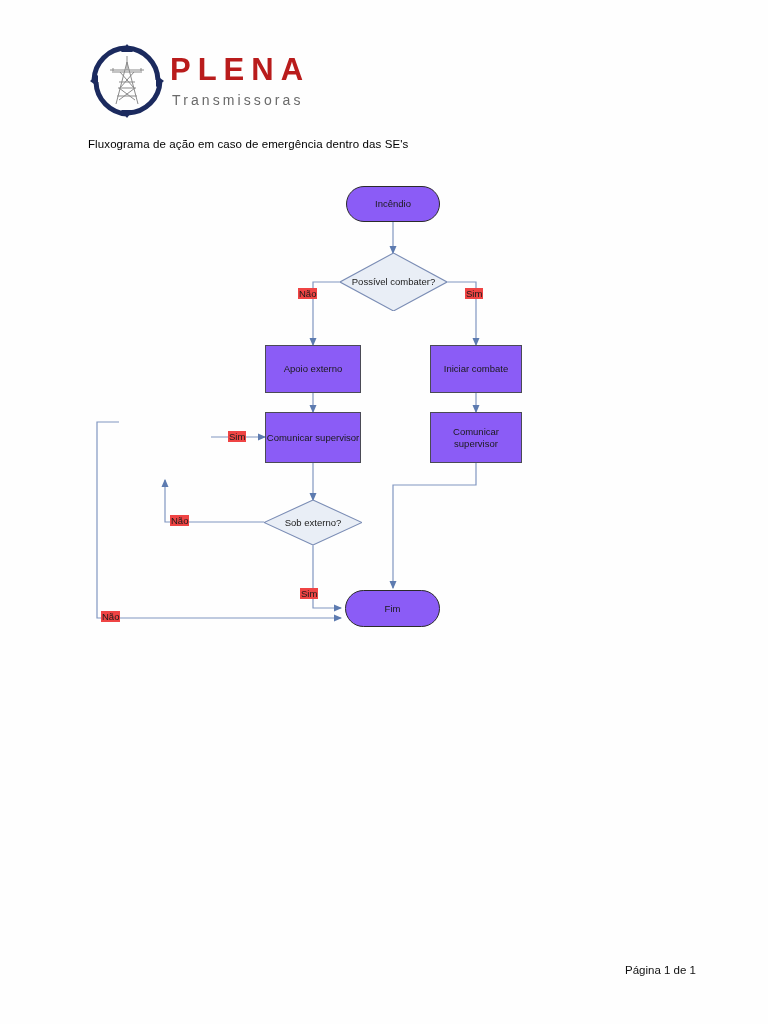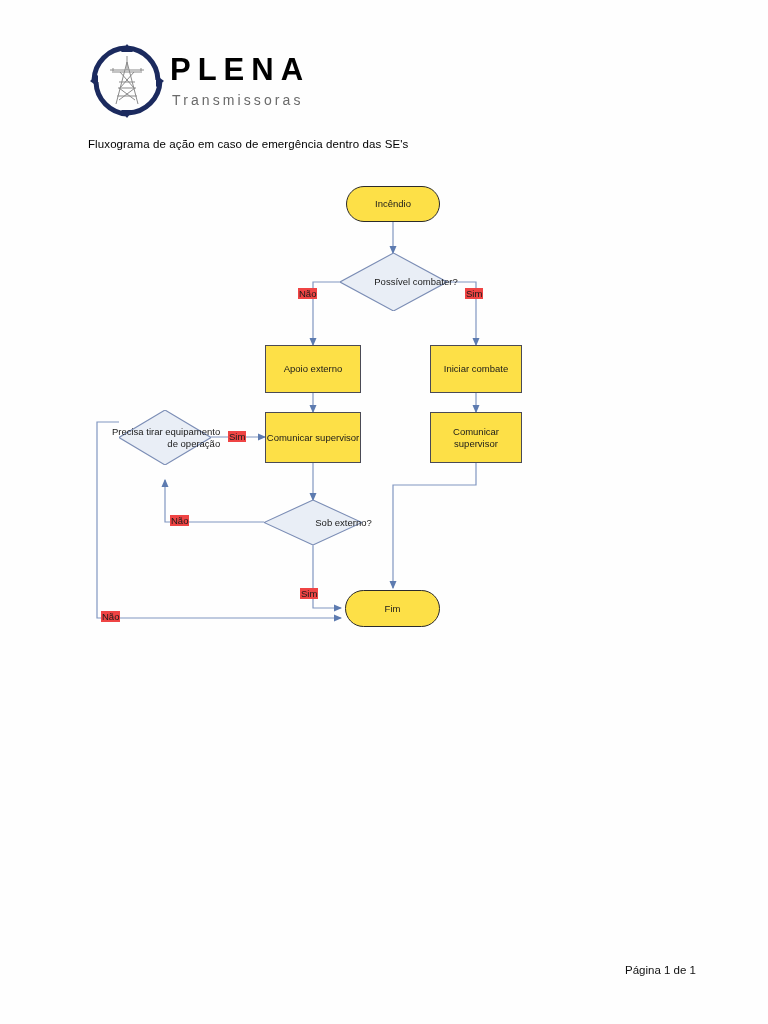--- a/index.html
+++ b/index.html
@@ -35,21 +35,21 @@
     width: 78px;
     height: 78px;
   }
   .logo-word {
     position: absolute;
     left: 82px;
     top: 12px;
     font-size: 31px;
     font-weight: bold;
     letter-spacing: 7px;
-    color: #000000;
+    color: #b91c1c;
     font-family: "Liberation Sans", sans-serif;
   }
   .logo-sub {
     position: absolute;
     left: 84px;
     top: 52px;
     font-size: 14px;
     letter-spacing: 3.1px;
     color: #6a6a6a;
     font-family: "Liberation Sans", sans-serif;
@@ -84,21 +84,21 @@
   .node {
     position: absolute;
     box-sizing: border-box;
     display: flex;
     align-items: center;
     justify-content: center;
     text-align: center;
     font-size: 9.5px;
     color: #1a1a1a;
     line-height: 1.25;
-    background: #fde047;
+    background: #8b5cf6;
   }
   .node.terminal {
     border: 1.3px solid #2b2b2b;
     border-radius: 999px;
   }
   .node.process {
     border: 1.3px solid #4a4a55;
   }
   .node.decision {
     background: transparent;
@@ -107,21 +107,21 @@
   .diamond-shape {
     position: absolute;
     inset: 0;
   }
   .diamond-label {
     position: absolute;
     left: 50%;
     top: 50%;
     transform: translate(-50%, -50%);
     width: 120%;
-    text-align: right;
+    text-align: center;
     font-size: 9.5px;
     color: #1a1a1a;
     line-height: 1.3;
     pointer-events: none;
   }
   .edge-label {
     position: absolute;
     font-size: 9.5px;
     color: #1a1a1a;
     background: #ef4444;
@@ -235,26 +235,20 @@
     </div>
 
     <div class="node process" style="left:265px; top:412px; width:96px; height:51px;">
       <span>Comunicar supervisor</span>
     </div>
 
     <div class="node process" style="left:430px; top:412px; width:92px; height:51px;">
       <span>Comunicar supervisor</span>
     </div>
 
-    <div class="node decision" style="left:119px; top:410px; width:92px; height:55px;">
-      <svg class="diamond-shape" viewBox="0 0 92 55" preserveAspectRatio="none">
-        <polygon points="46,0 92,27.5 46,55 0,27.5" fill="#e9eef6" stroke="#7b8db5" stroke-width="1.1"></polygon>
-      </svg>
-      <div class="diamond-label">Precisa tirar equipamento de operação</div>
-    </div>
 
     <div class="node decision" style="left:264px; top:500px; width:98px; height:45px;">
       <svg class="diamond-shape" viewBox="0 0 98 45" preserveAspectRatio="none">
         <polygon points="49,0 98,22.5 49,45 0,22.5" fill="#e9eef6" stroke="#7b8db5" stroke-width="1.1"></polygon>
       </svg>
       <div class="diamond-label">Sob externo?</div>
     </div>
 
     <div class="node terminal" style="left:345px; top:590px; width:95px; height:37px;">
       <span>Fim</span>

